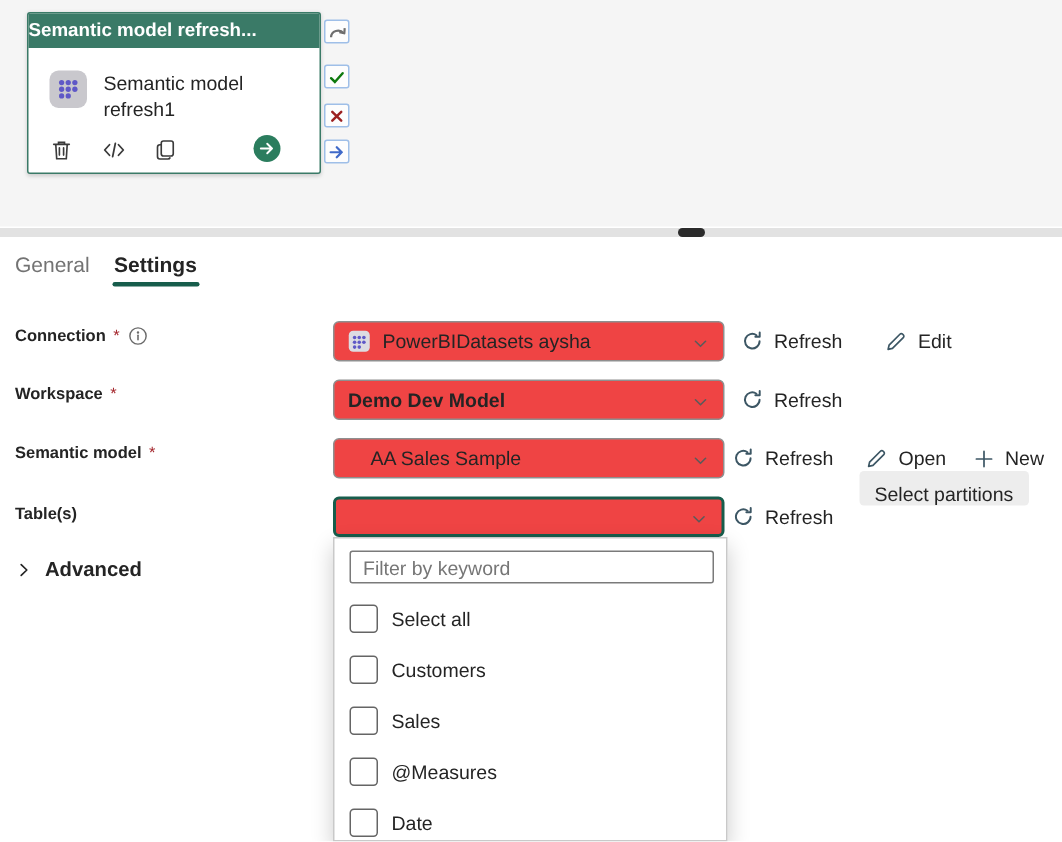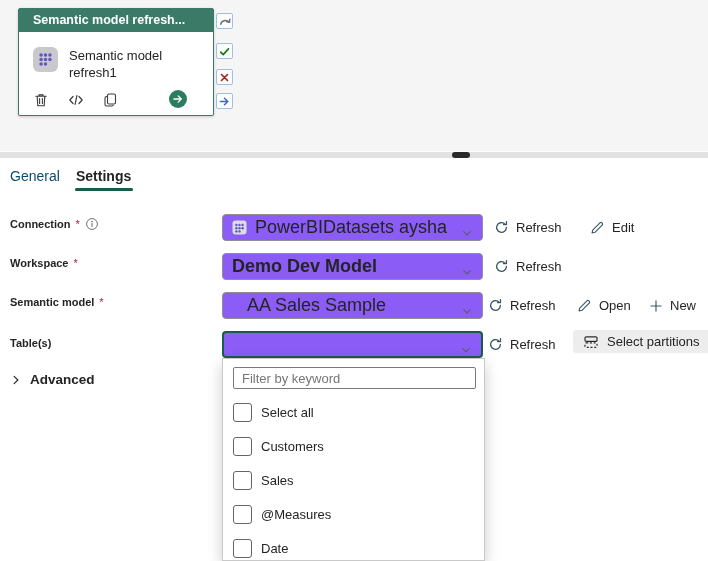--- a/index.html
+++ b/index.html
@@ -4,50 +4,50 @@
 <style>
   html,body{margin:0;padding:0;}
   .screen{position:relative;width:708px;height:561px;background:#ffffff;
     font-family:"Liberation Sans",sans-serif;overflow:hidden;color:#242424;}
 
   
   .canvas{position:absolute;left:0;top:0;width:708px;height:151px;background:#f5f5f5;}
   .card{position:absolute;left:18px;top:8px;width:196px;height:108px;background:#fff;
     border:1px solid #3a7a67;border-radius:2px;box-shadow:0 1px 3px rgba(0,0,0,.18);box-sizing:border-box;}
   .card-header{height:23px;line-height:23px;background:#3a7a67;color:#fff;font-size:12.5px;
-    font-weight:bold;padding:0 14px;white-space:nowrap;overflow:hidden;}
+    font-weight:bold;padding:0 0;white-space:nowrap;overflow:hidden;}
   .card-body{position:absolute;left:14px;top:38px;display:flex;gap:11px;align-items:flex-start;}
   .sm-icon{width:25px;height:25px;background:#c9c8cd;border-radius:6px;display:flex;
     align-items:center;justify-content:center;flex:none;}
   .card-title{font-size:13px;line-height:17px;color:#242424;width:115px;}
   .card-footer{position:absolute;left:14px;bottom:7px;display:flex;align-items:center;gap:19px;}
   .cicon{display:flex;align-items:center;justify-content:center;width:16px;height:16px;cursor:pointer;}
   .go{position:absolute;right:26px;bottom:7px;width:18px;height:18px;border-radius:50%;
     background:#2b7d5e;display:flex;align-items:center;justify-content:center;cursor:pointer;}
 
   .port{position:absolute;left:216px;width:17px;height:16px;background:#fdfdfd;
     border:1px solid #9fbfe8;border-radius:2px;display:flex;align-items:center;justify-content:center;
     box-sizing:border-box;cursor:pointer;}
 
   
   .hscroll{position:absolute;left:0;top:152px;width:708px;height:6px;background:#e2e2e2;}
   .hthumb{position:absolute;left:452px;top:0;width:18px;height:6px;background:#2b2b2b;border-radius:3px;}
 
   
   .panel{position:absolute;left:0;top:158px;width:708px;height:403px;background:#fff;}
-  .tab{position:absolute;top:10px;font-size:14px;color:#0c4a6e;cursor:pointer;}
+  .tab{position:absolute;top:10px;font-size:14px;color:#737373;cursor:pointer;}
   .tab.active{font-weight:bold;color:#242424;}
   .tab-underline{position:absolute;left:75px;top:30px;width:58px;height:3px;background:#175d4c;border-radius:2px;}
 
   .flabel{position:absolute;left:10px;font-size:11px;font-weight:600;color:#242424;
     display:flex;align-items:center;gap:5px;}
   .req{color:#a4262c;font-weight:400;}
 
   .combo{position:absolute;left:222px;width:261px;height:27px;border:1px solid #8f8f8f;border-radius:4px;
-    background:#8b5cf6;display:flex;align-items:center;gap:8px;padding:0 26px 0 9px;font-size:18px;
+    background:#ef4444;display:flex;align-items:center;gap:8px;padding:0 26px 0 9px;font-size:13px;
     color:#242424;box-sizing:border-box;cursor:pointer;}
   .combo .chev{position:absolute;right:9px;top:8px;}
   .combo.focused{border:2px solid #175d4c;}
 
   .act{position:absolute;display:flex;align-items:center;gap:7px;height:27px;font-size:13px;
     color:#242424;cursor:pointer;white-space:nowrap;}
   .act svg{flex:none;}
 
   .btn-part{position:absolute;left:573px;height:23px;background:#ededed;border-radius:3px;
     display:flex;align-items:center;gap:8px;padding:0 10px;font-size:13px;color:#242424;
@@ -250,21 +250,21 @@
             <path d="M3.5 6l4.5 4.5L12.5 6" fill="none" stroke="#5a5a5a" stroke-width="1.4" stroke-linecap="round" stroke-linejoin="round"></path>
           </svg></span>
     </div>
     <div class="act" style="left:488px;top:173px;">
       <svg width="15" height="15" viewBox="0 0 16 16">
           <path d="M13.2 8A5.2 5.2 0 1 1 11 3.7" fill="none" stroke="#3c5664" stroke-width="1.4" stroke-linecap="round"></path>
           <path d="M13.3 1.7v3.1h-3.1" fill="none" stroke="#3c5664" stroke-width="1.4" stroke-linecap="round" stroke-linejoin="round"></path>
         </svg>
       <span>Refresh</span>
     </div>
-    <div class="btn-part" style="top:172px;">
+    <div class="btn-part" style="top:156px;flex-direction:column;">
       <svg width="16" height="16" viewBox="0 0 16 16">
           <rect x="2" y="2.8" width="12" height="4.6" rx="1.2" fill="none" stroke="#2e2e2e" stroke-width="1.2"></rect>
           <rect x="2" y="8.8" width="12" height="4.6" rx="1.2" fill="none" stroke="#2e2e2e" stroke-width="1.2" stroke-dasharray="2 1.7"></rect>
         </svg>
       <span>Select partitions</span>
     </div>
 
     <div class="advanced" style="top:214px;">
       <svg width="12" height="12" viewBox="0 0 16 16">
           <path d="M5.5 3.2L10.5 8l-5 4.8" fill="none" stroke="#242424" stroke-width="1.5" stroke-linecap="round" stroke-linejoin="round"></path>

